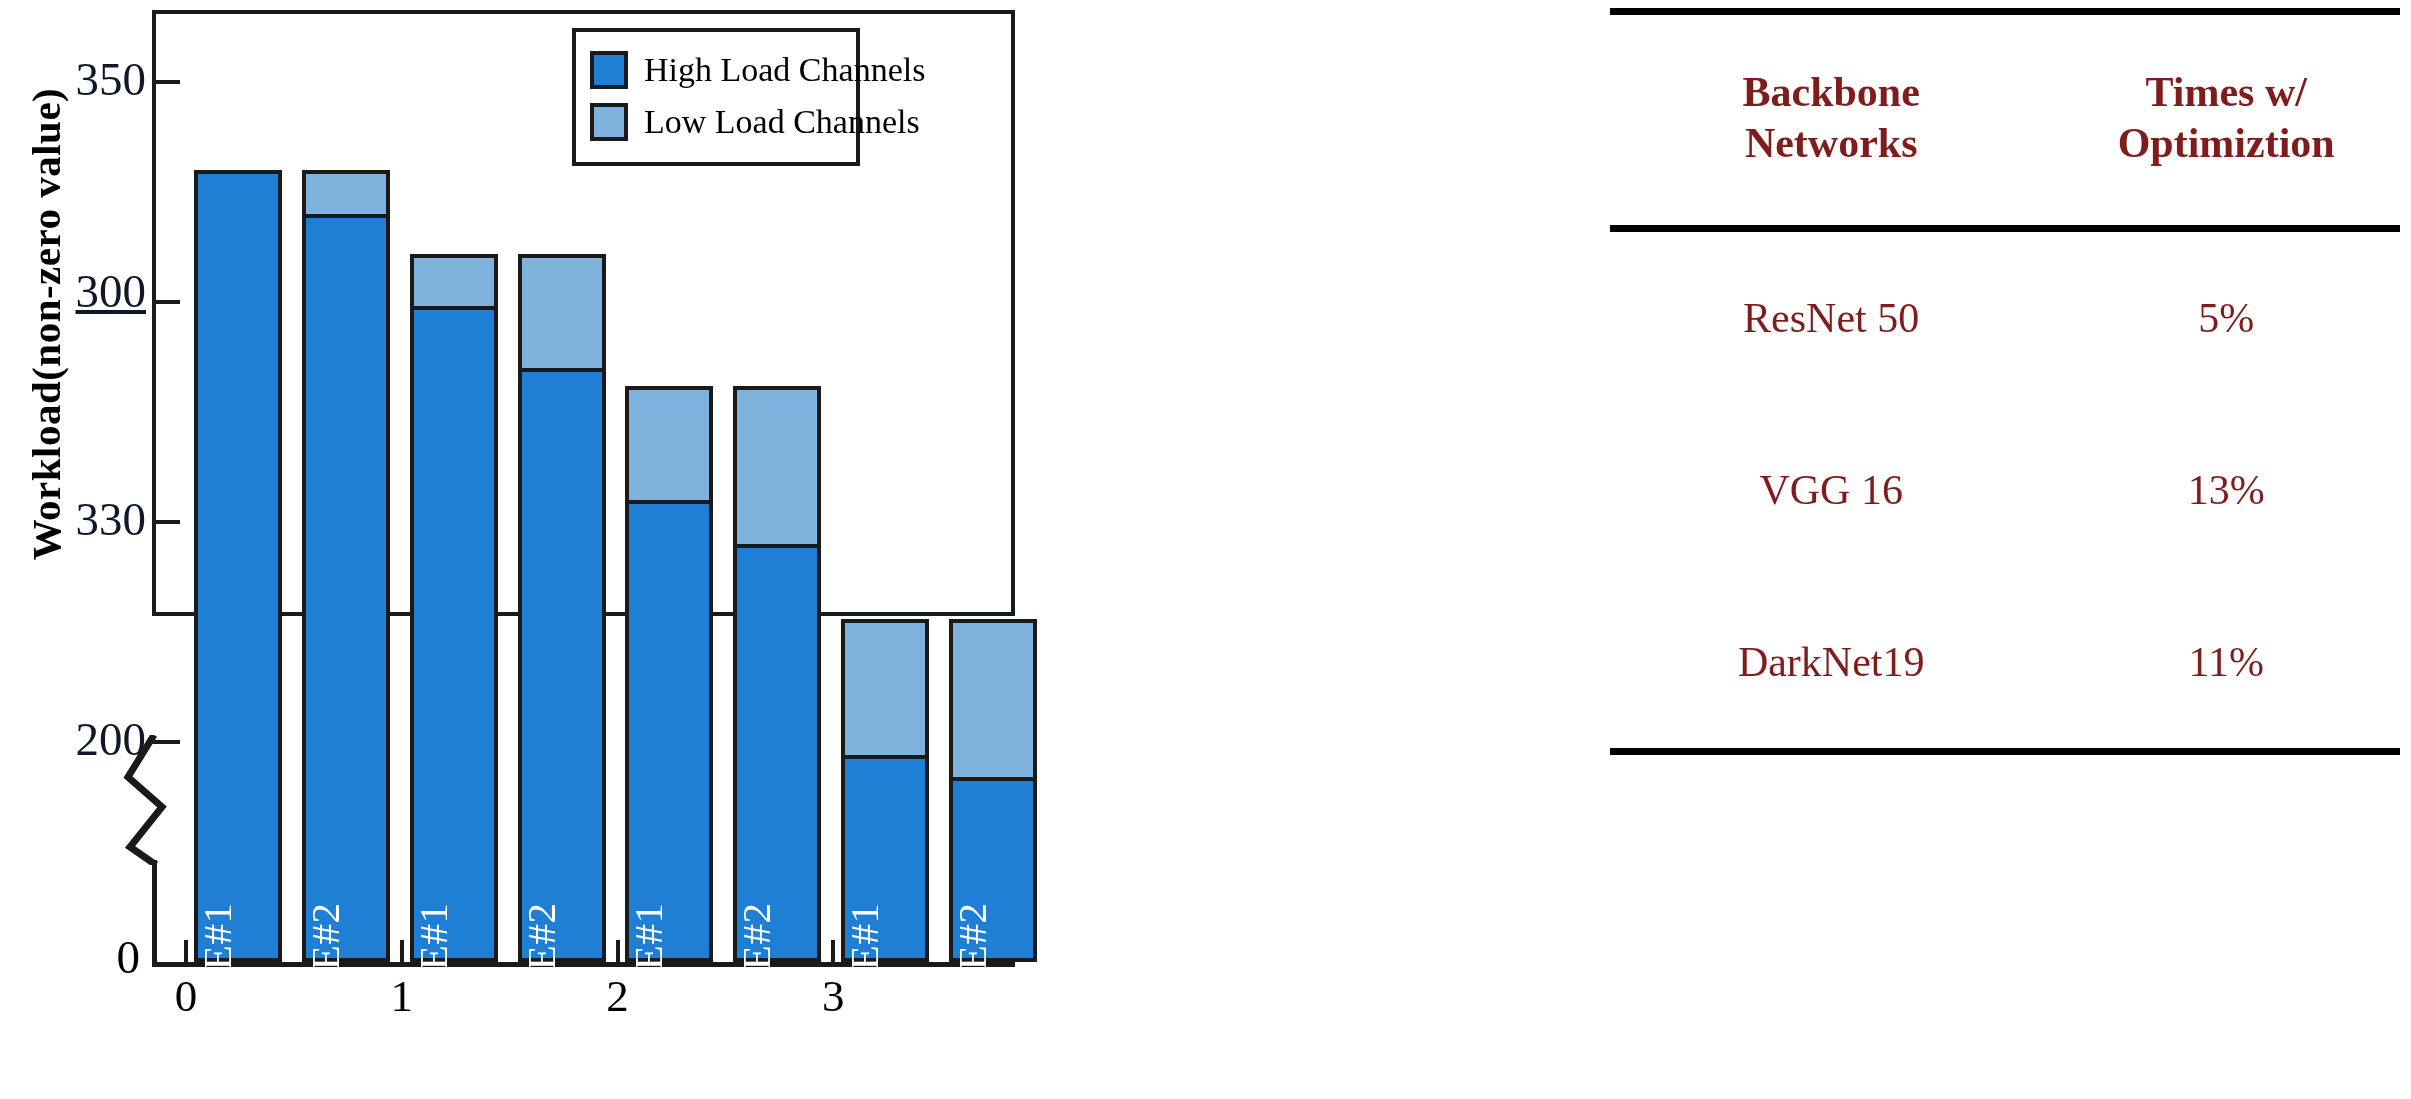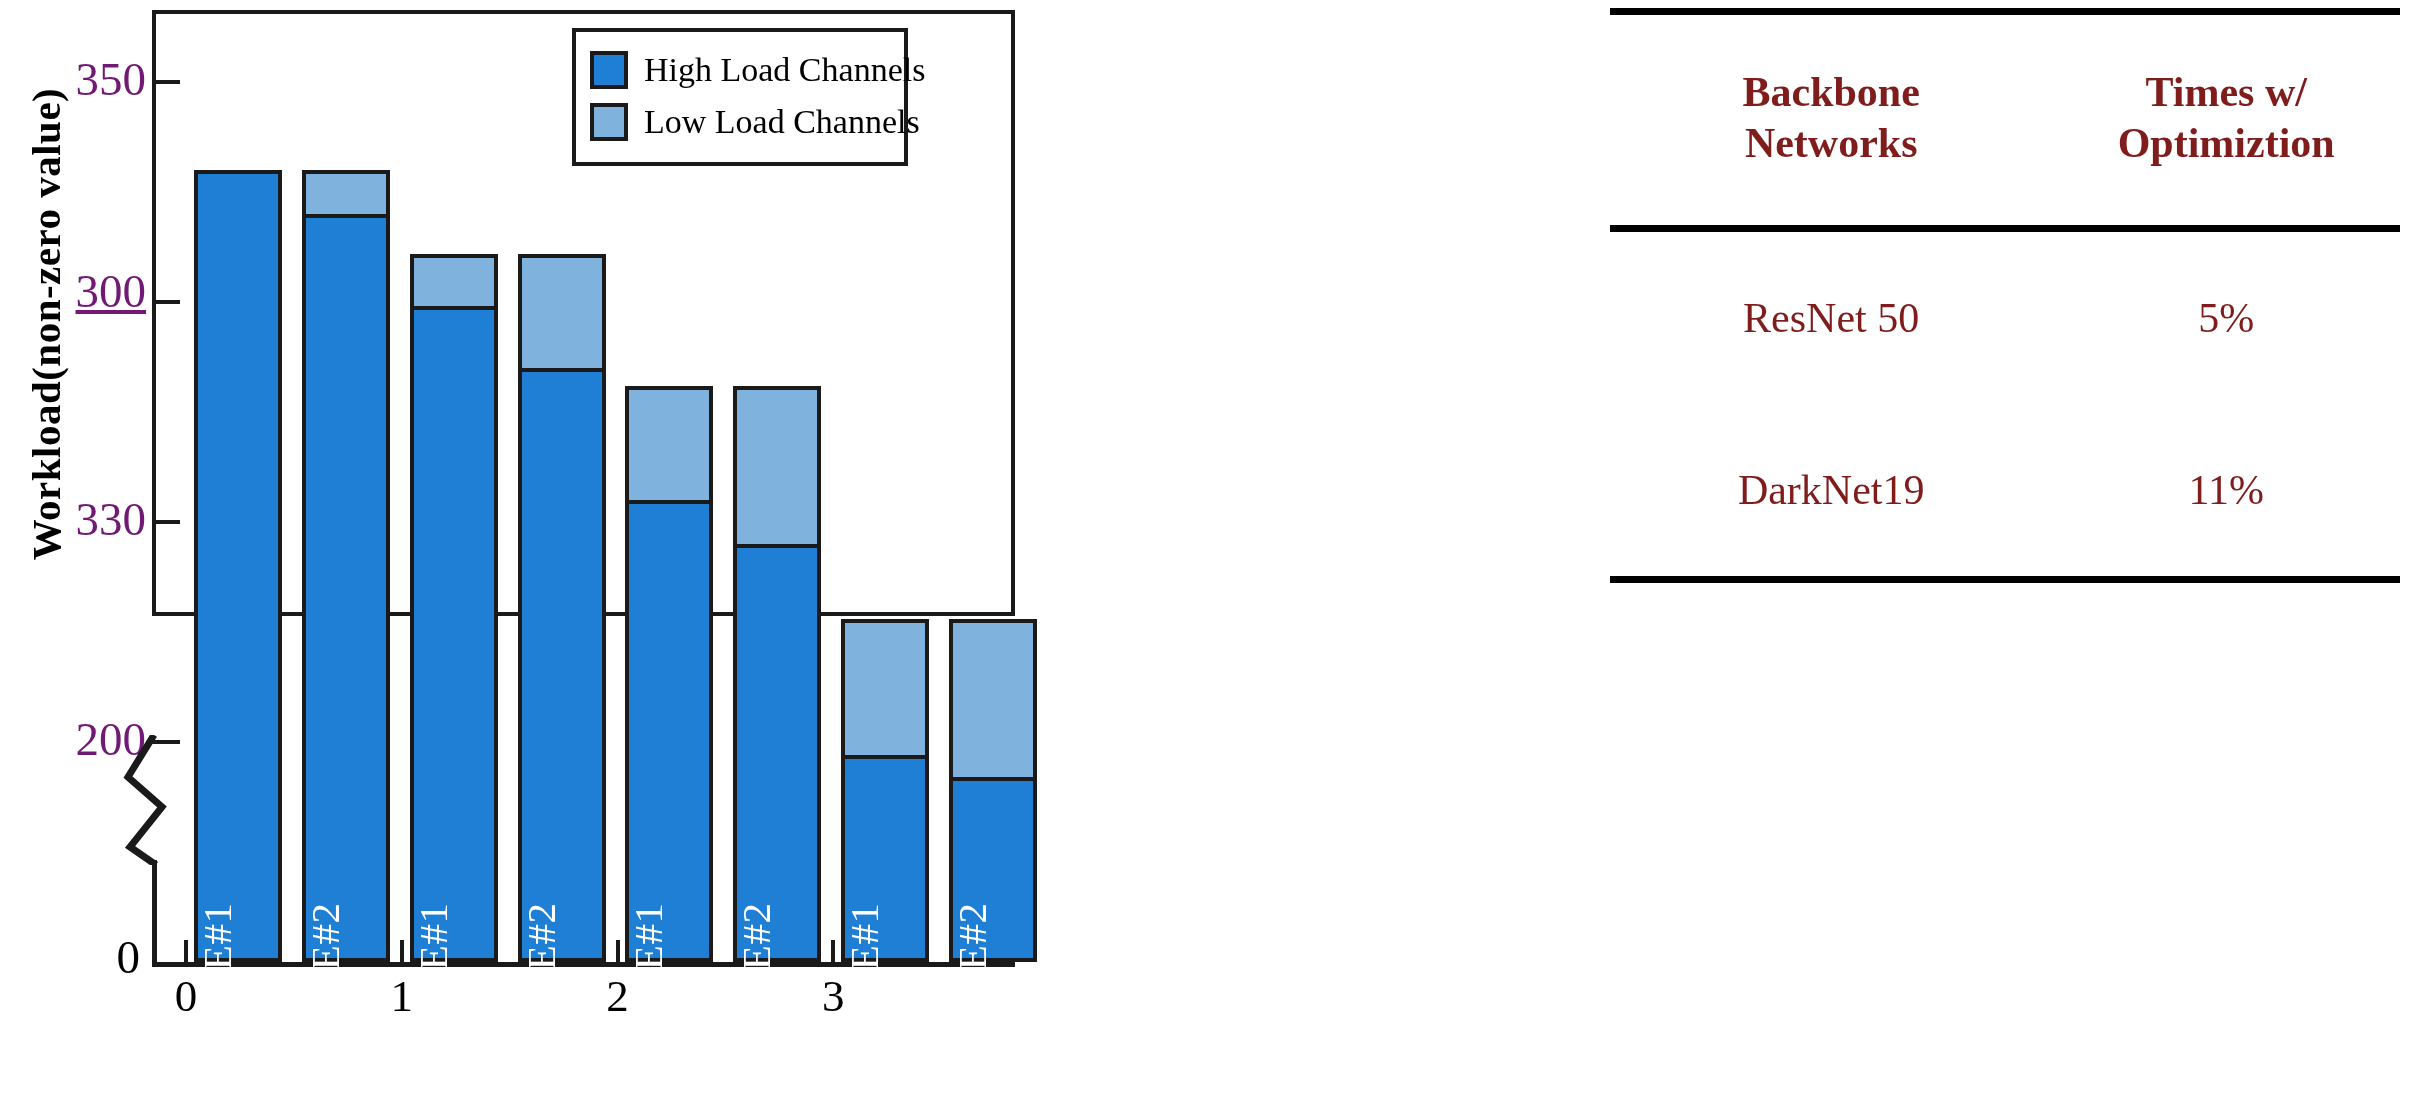--- a/index.html
+++ b/index.html
@@ -60,21 +60,21 @@
     height: 4px;
     background: #1a1a1a;
   }
   .ytick-label {
     position: absolute;
     right: 0;
     width: 140px;
     text-align: right;
     font-size: 47px;
     line-height: 47px;
-    color: #701a75;
+    color: #0f172a;
   }
   #ytick-labels {
     position: absolute;
     left: 0px; top: 0;
     width: 146px; height: 100%;
   }
 
   
   #axis-break {
     position: absolute;
@@ -178,21 +178,21 @@
     font-size: 41px;
     font-weight: bold;
     color: #000;
   }
 
   
   #legend {
     position: absolute;
     left: 572px;
     top: 28px;
-    width: 336px;
+    width: 288px;
     padding: 12px 14px 14px 14px;
     border: 4px solid #1a1a1a;
     background: #fff;
     z-index: 10;
   }
   .legend-row {
     display: flex;
     align-items: center;
     height: 52px;
   }
@@ -362,20 +362,24 @@
             <span>Optimiztion</span>
           </th>
         </tr>
       </thead>
       <tbody id="table-body">
           <tr>
             <td class="col-a">ResNet 50</td>
             <td class="col-b">5%</td>
           </tr>
           <tr>
+            <td class="col-a">VGG 16</td>
+            <td class="col-b">13%</td>
+          </tr>
+          <tr>
             <td class="col-a">DarkNet19</td>
             <td class="col-b">11%</td>
           </tr>
         </tbody>
     </table>
   </div>
 
 </div>
 
 </body></html>

